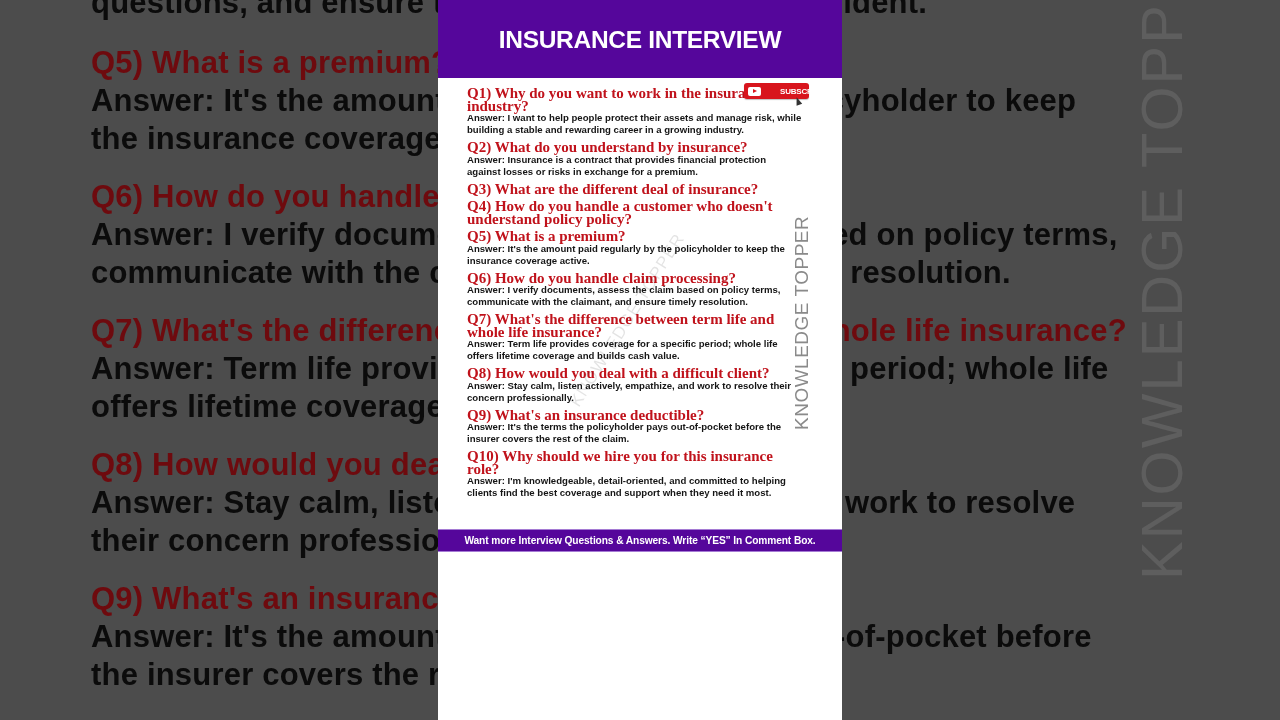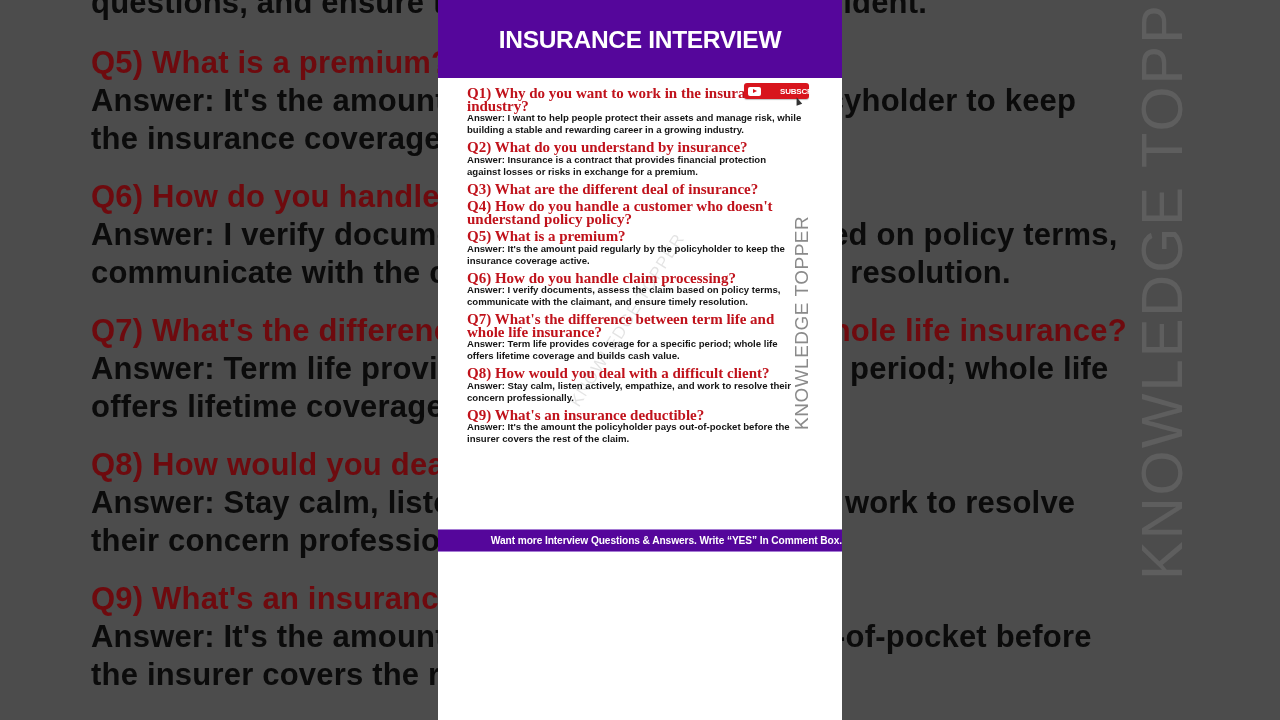--- a/index.html
+++ b/index.html
@@ -77,21 +77,21 @@
   }
   .diag-watermark {
     position: absolute; left: 128px; top: 400px;
     transform-origin: 0 0; transform: rotate(-58deg);
     font-size: 17px; color: rgba(0,0,0,0.11); white-space: nowrap; letter-spacing: 1px;
   }
 
   .footer-bar {
     position: absolute; left: 0; top: 529px; width: 404px; height: 23px;
     background: #55069b; border-top: 1px solid #a57bd4; border-bottom: 1px solid #a57bd4;
-    display: flex; align-items: center; justify-content: flex-end;
+    display: flex; align-items: center; justify-content: center;
   }
   .footer-text { color: #ffffff; font-weight: bold; font-size: 10.2px; letter-spacing: -0.1px; }
 </style>
 </head>
 <body>
 
 <div class="bg">
   <div class="bg-text">
     <div class="bg-a">questions, and ensure they feel informed and confident.</div>
     <div style="height:22px"></div>
@@ -149,21 +149,25 @@
     <div class="qa">
       <div class="q">Q7) What's the difference between term life and whole life insurance?</div>
       <div class="a">Answer: Term life provides coverage for a specific period; whole life offers lifetime coverage and builds cash value.</div>
     </div>
     <div class="qa">
       <div class="q">Q8) How would you deal with a difficult client?</div>
       <div class="a">Answer: Stay calm, listen actively, empathize, and work to resolve their concern professionally.</div>
     </div>
     <div class="qa">
       <div class="q">Q9) What's an insurance deductible?</div>
-      <div class="a">Answer: It's the amount the policyholder pays out-of-pocket before the insurer covers the rest of the claim.</div>
+      <div class="a">Answer: It's the terms the policyholder pays out-of-pocket before the insurer covers the rest of the claim.</div>
+    </div>
+    <div class="qa">
+      <div class="q">Q10) Why should we hire you for this insurance role?</div>
+      <div class="a">Answer: I'm knowledgeable, detail-oriented, and committed to helping clients find the best coverage and support when they need it most.</div>
     </div>
   </div>
 
   <div class="diag-watermark">KNOWLEDGE TOPPER</div>
   <div class="side-watermark">KNOWLEDGE TOPPER</div>
 
   <div class="subscribe">
     <span class="yt-icon"></span>
     <span>SUBSCRIBE</span>
   </div>

